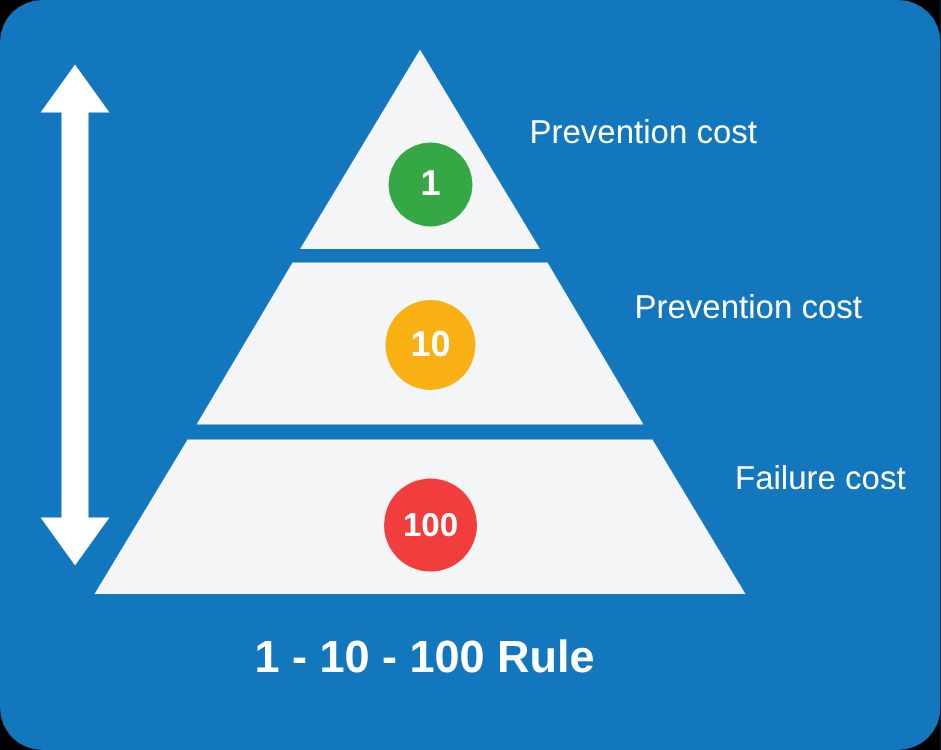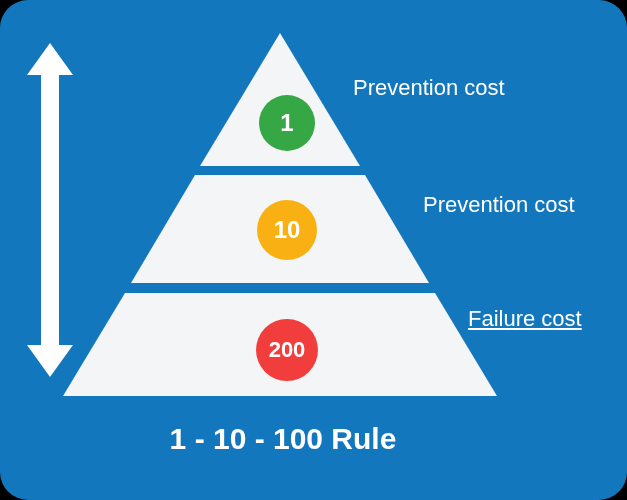--- a/index.html
+++ b/index.html
@@ -48,21 +48,21 @@
   .tier-label {
     position: absolute;
     color: #ffffff;
     font-size: 22px;
     font-weight: 400;
     white-space: nowrap;
     line-height: 26px;
   }
   .label-prevention { left: 353px; top: 75px; }
   .label-correction { left: 423px; top: 192px; }
-  .label-failure    { left: 468px; top: 306px; text-decoration: underline; }
+  .label-failure    { left: 490px; top: 306px; }
   .main-title {
     position: absolute;
     left: 63px;
     top: 422px;
     width: 440px;
     text-align: center;
     color: #ffffff;
     font-size: 30px;
     font-weight: bold;
     white-space: nowrap;
@@ -86,21 +86,21 @@
 
   <div class="value-circle circle-1" style="background: rgb(53, 168, 69);">
     <span>1</span>
   </div>
 
   <div class="value-circle circle-10" style="background: rgb(249, 176, 19); align-items: center;">
     <span>10</span>
   </div>
 
   <div class="value-circle circle-100" style="background: rgb(242, 61, 61);">
-    <span>200</span>
+    <span>100</span>
   </div>
 
   <div class="tier-label label-prevention">Prevention cost</div>
 
   <div class="tier-label label-correction">Prevention cost</div>
 
   <div class="tier-label label-failure">Failure cost</div>
 
   <div class="main-title">1 - 10 - 100 Rule</div>
 

